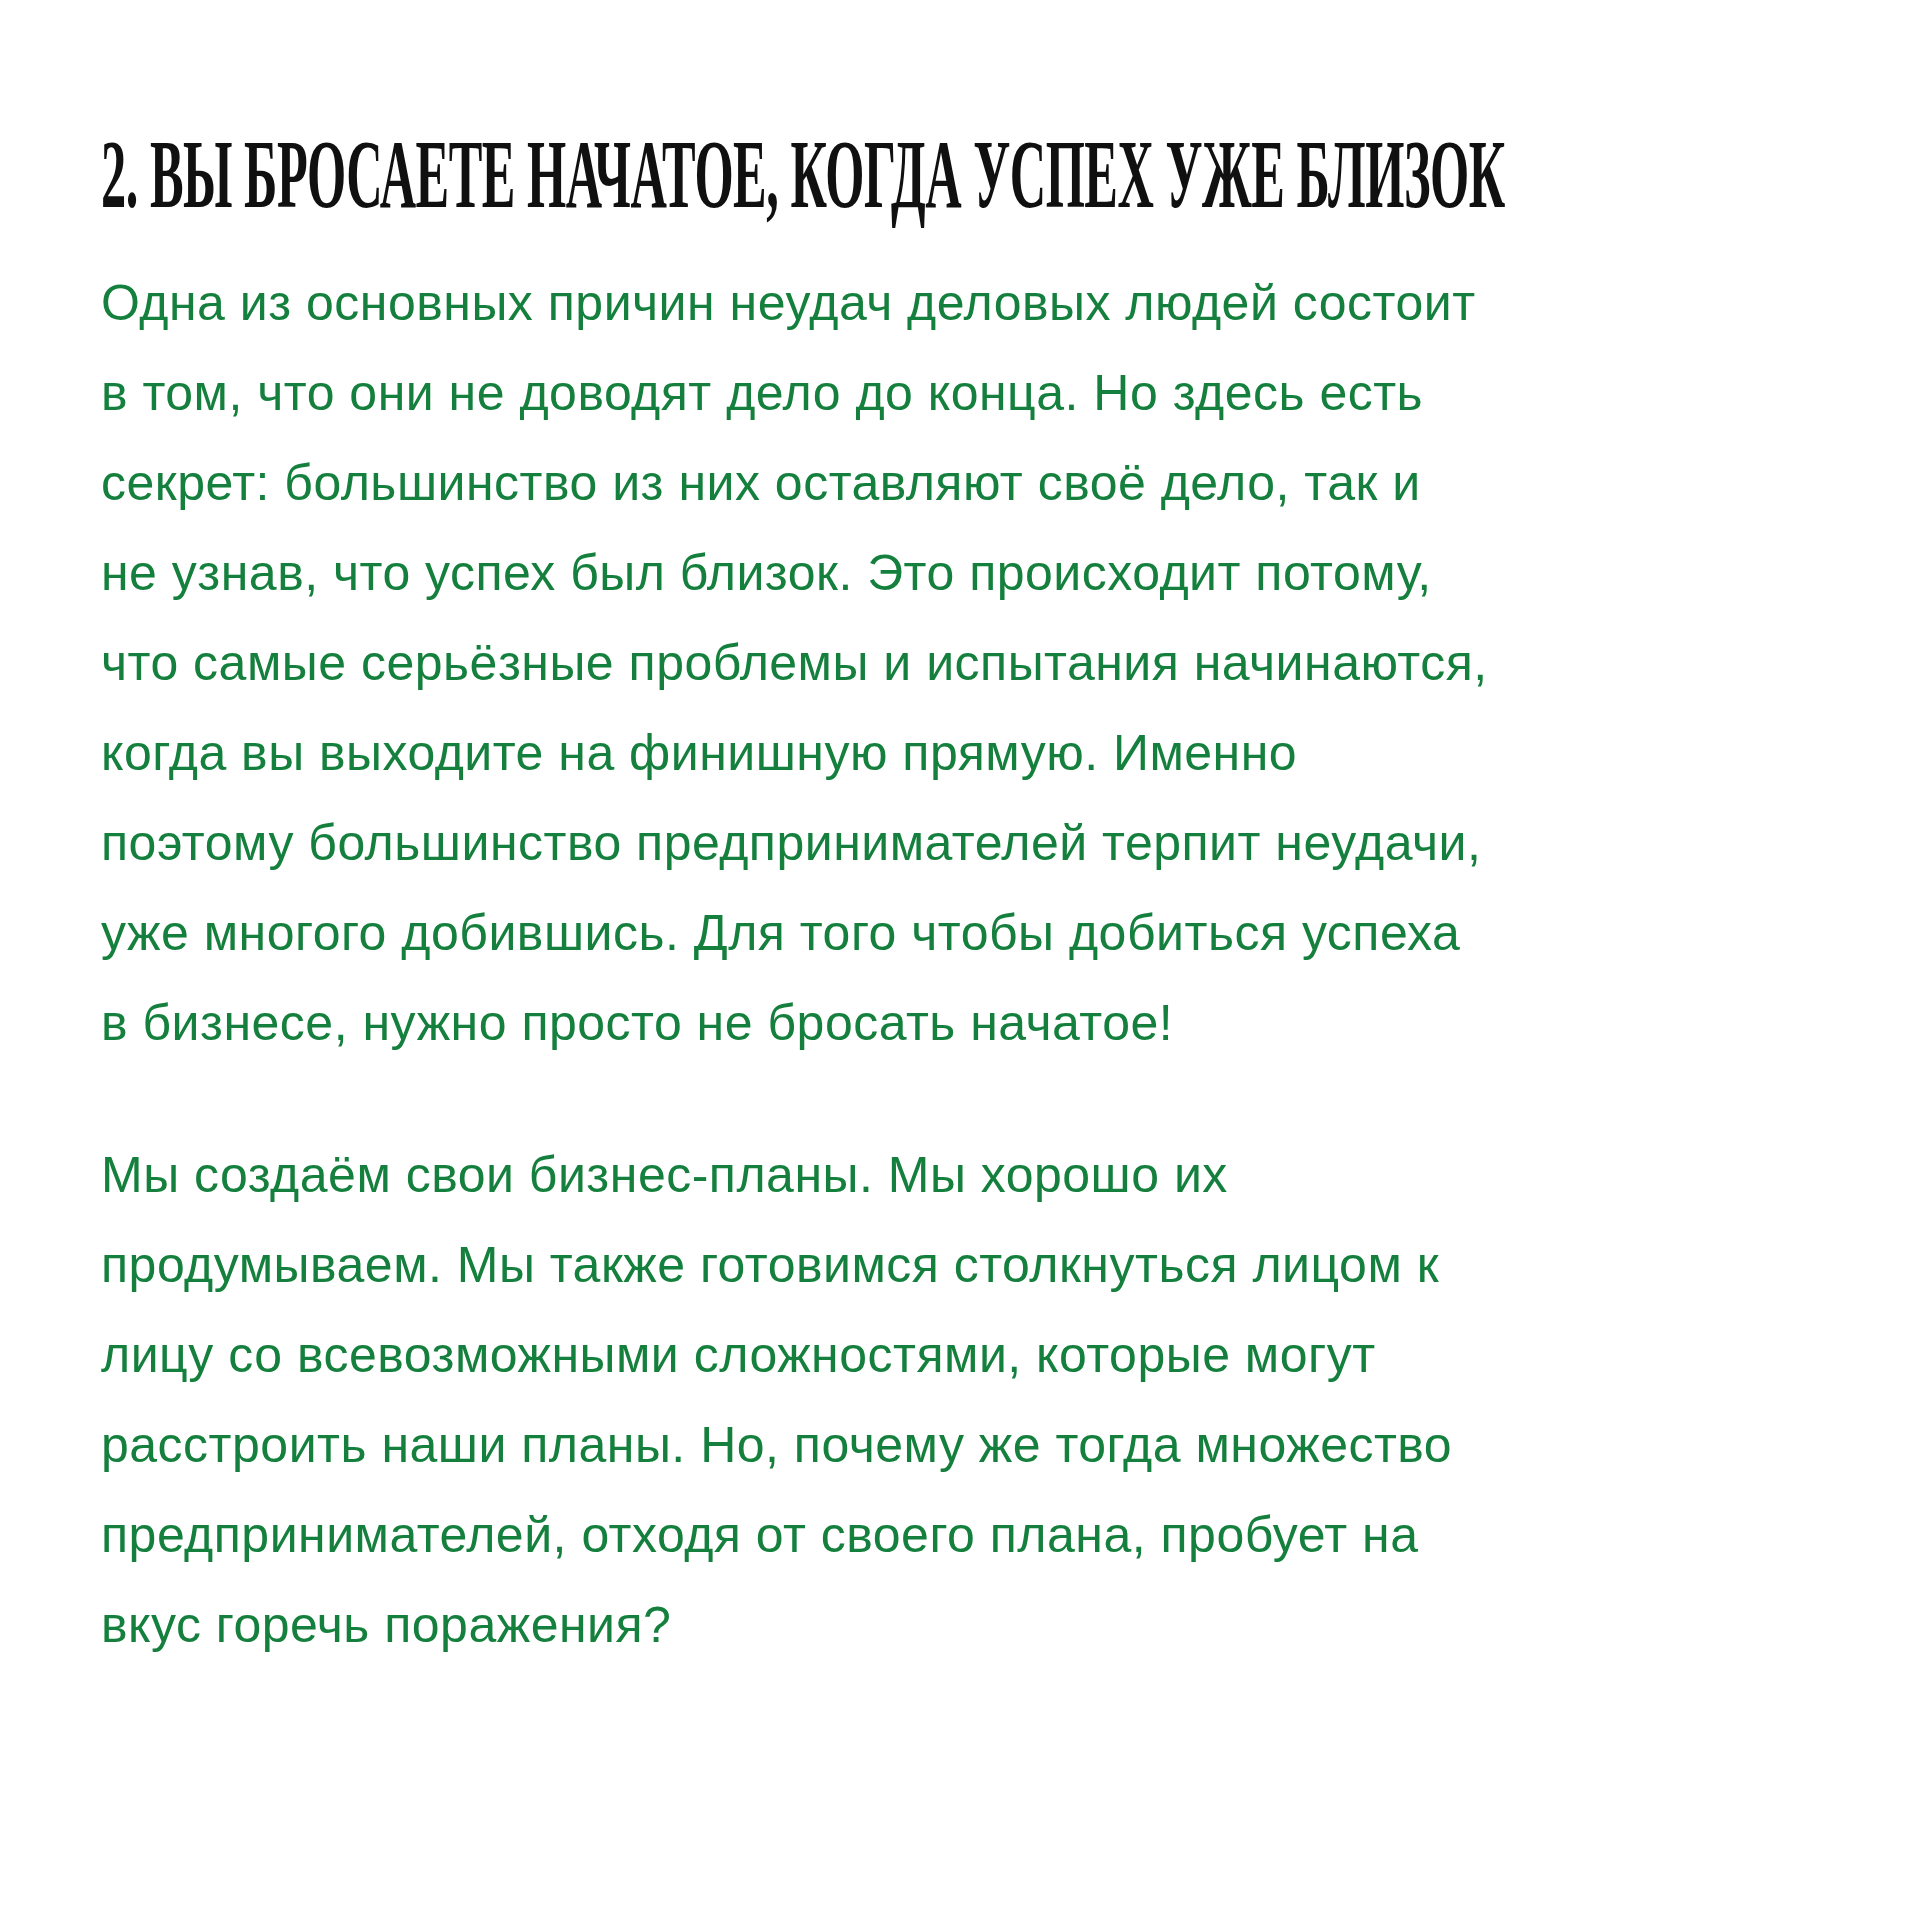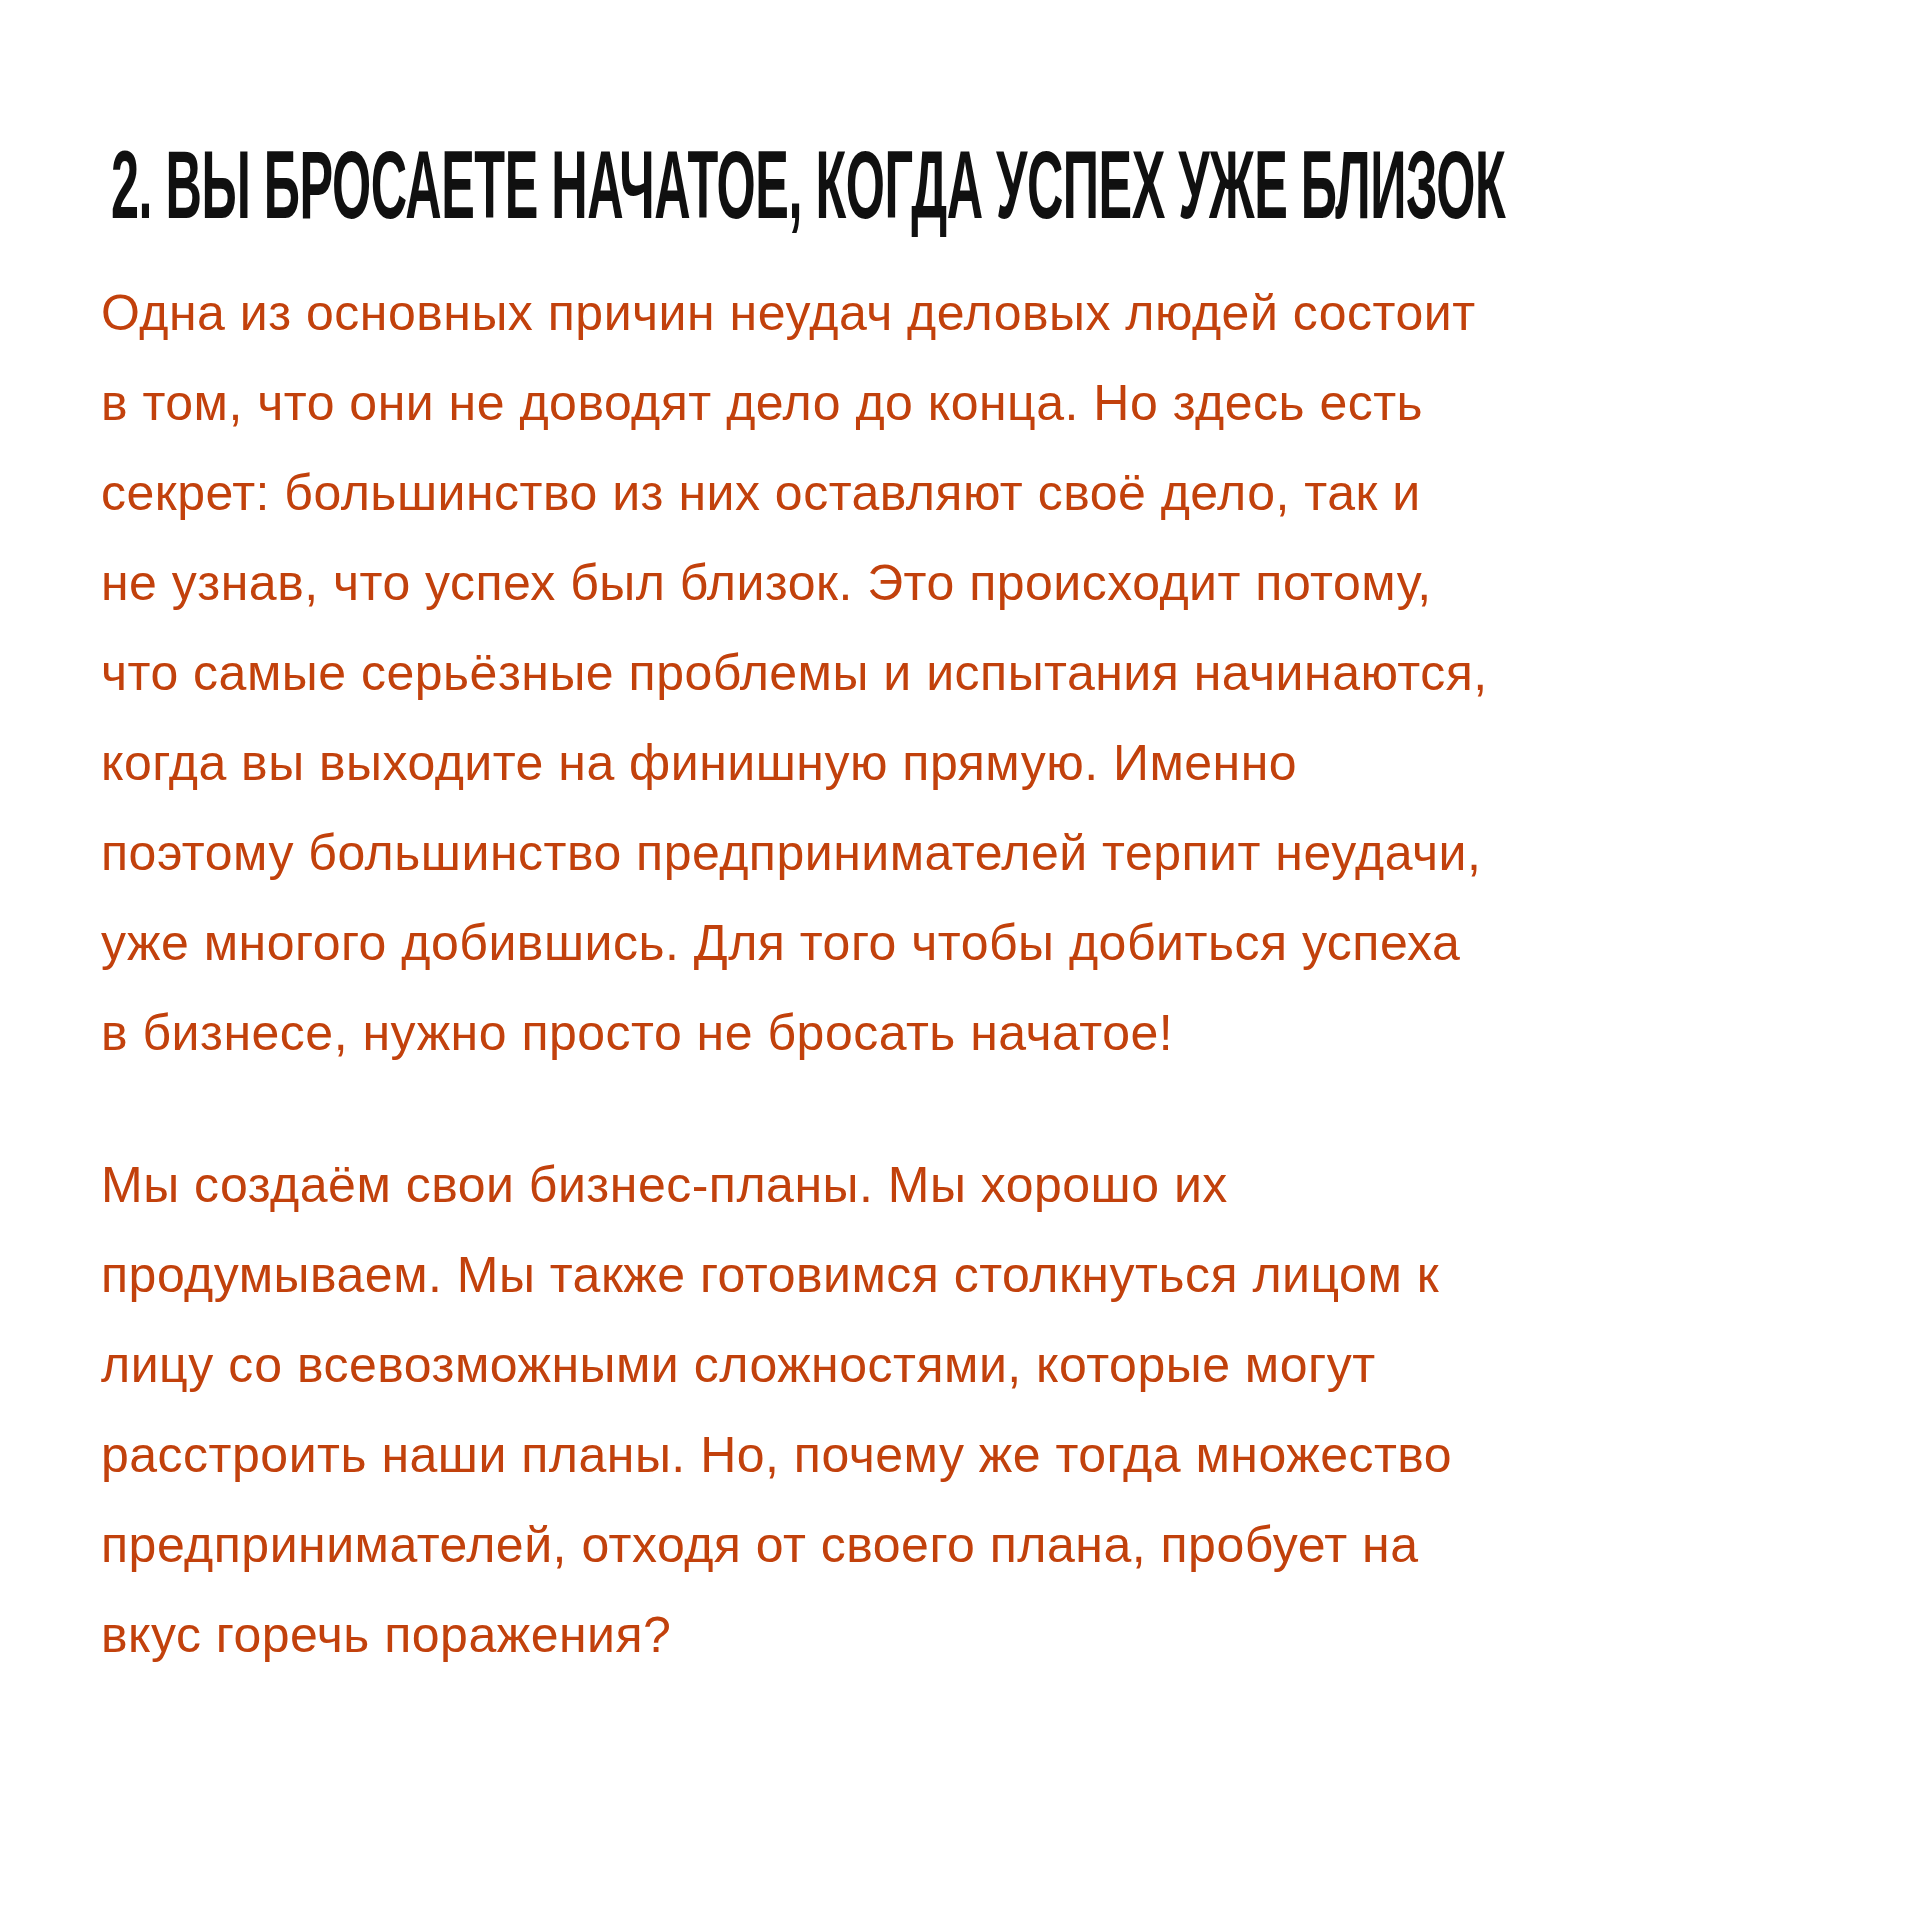--- a/index.html
+++ b/index.html
@@ -13,39 +13,40 @@
     overflow: hidden;
     font-family: "Liberation Sans", "DejaVu Sans", sans-serif;
   }
   .page {
     box-sizing: border-box;
     width: 1931px;
     height: 1931px;
     padding: 126px 77px 0 101px;
   }
   .section-heading {
-    margin: 10px;
+    margin: 0;
     font-size: 97px;
     line-height: 1;
     font-weight: 700;
     color: #101010;
     white-space: nowrap;
     letter-spacing: -1px;
+    font-family: Liberation Serif, serif;
   }
   .section-heading .condense {
     display: inline-block;
     transform: scaleX(0.52);
     transform-origin: 0 50%;
   }
   .section-body {
     margin: 35px 0 0 0;
     font-size: 50px;
     line-height: 90px;
     font-weight: 400;
-    color: #c2410c;
+    color: #15803d;
     white-space: pre-line;
     letter-spacing: 0.5px;
   }
   .section + .section {
     margin-top: 62px;
   }
 </style>
 </head>
 <body>
 

